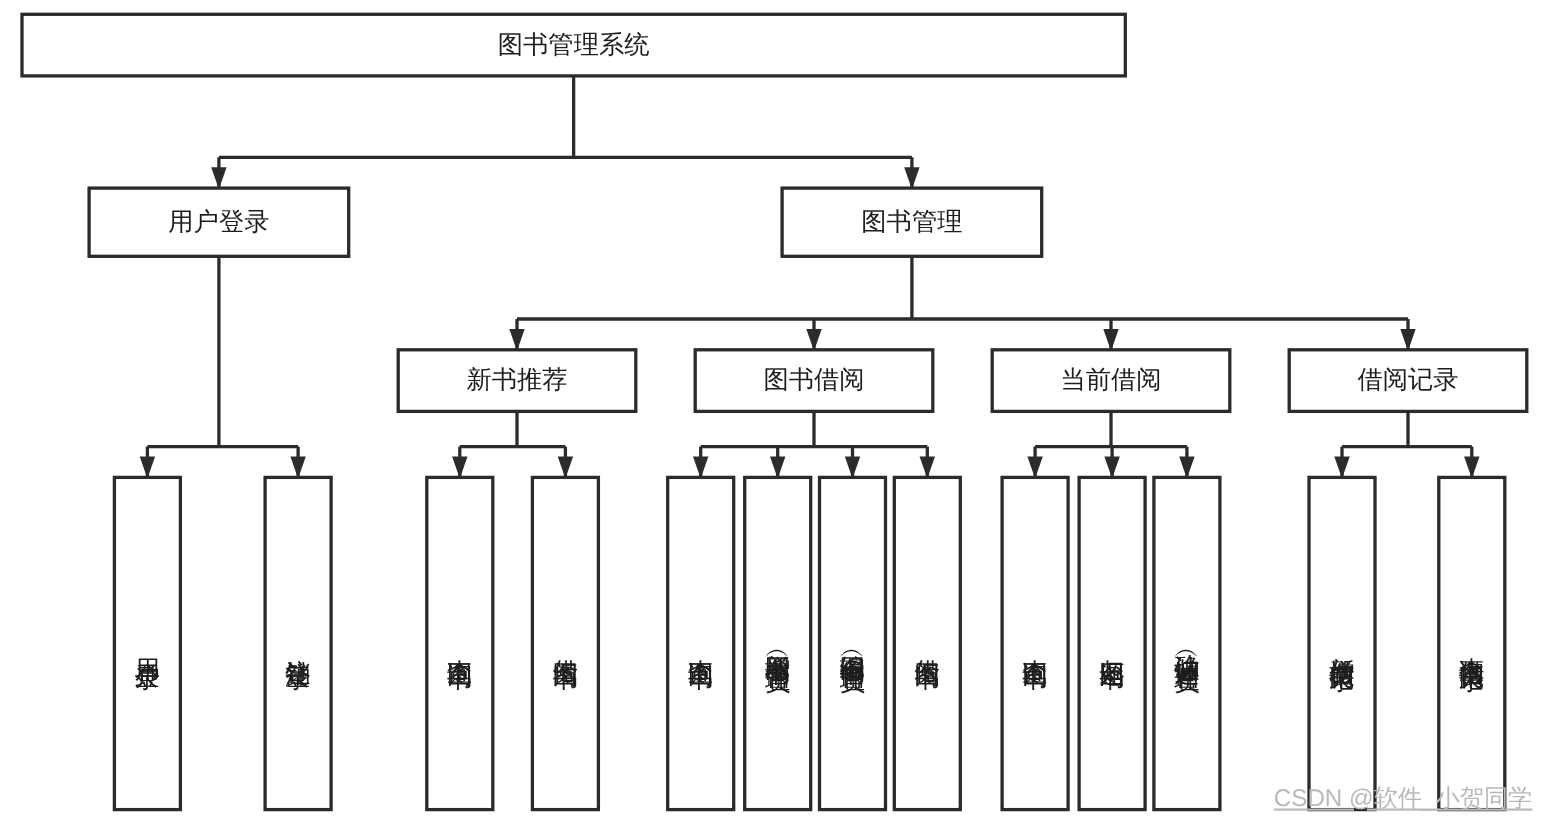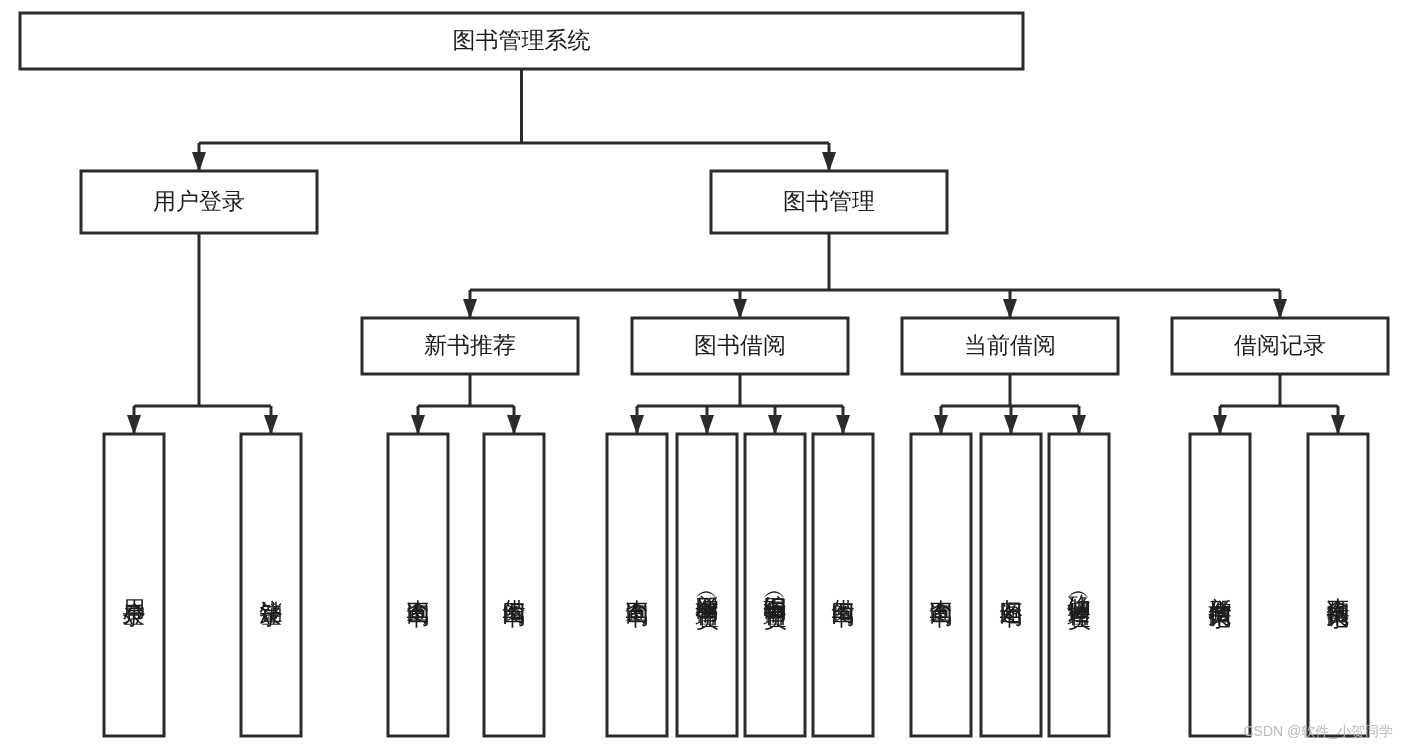--- a/index.html
+++ b/index.html
@@ -61,24 +61,25 @@
     letter-spacing: 2px;
     white-space: nowrap;
     text-align: center;
     pointer-events: none;
   }
   .watermark {
     position: absolute;
     right: 12px;
     bottom: 6px;
     font-family: "Liberation Sans", "DejaVu Sans", sans-serif;
-    font-size: 14px;
+    font-size: 22px;
     color: #b9b9b9;
     white-space: nowrap;
     user-select: none;
+    text-decoration: underline;
   }
 </style>
 </head>
 <body>
 
 <div id="diagram-root">
 
   <svg class="flow" viewBox="0 0 1405 747">
     <g id="edges-layer">
         <line x1="521.5" y1="69" x2="521.5" y2="143" class="edge-line"></line>

